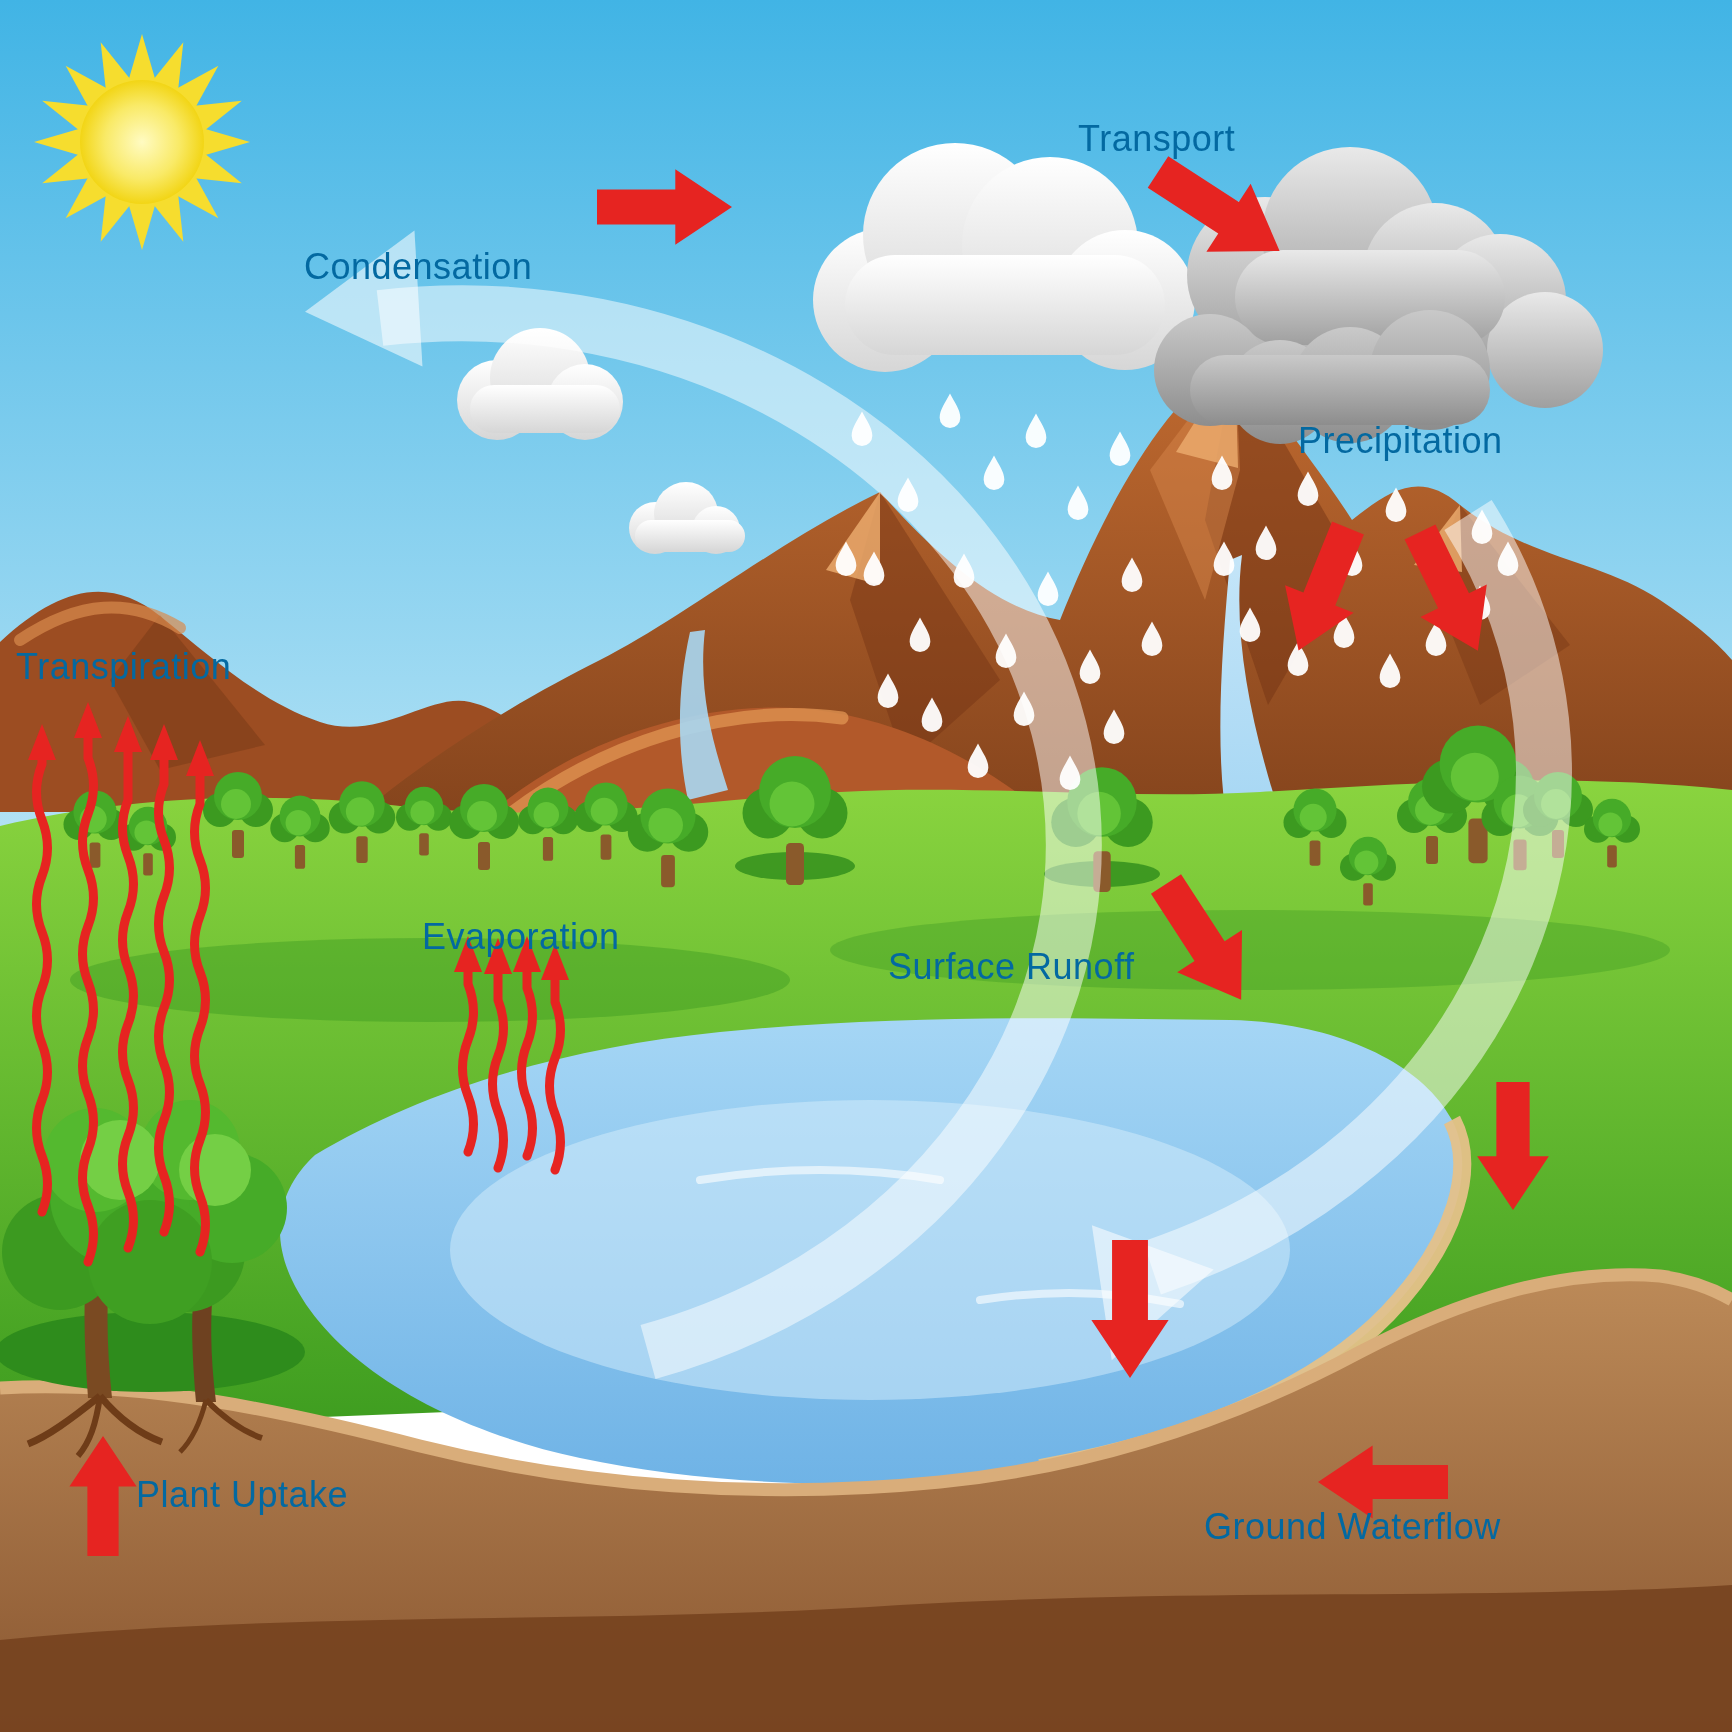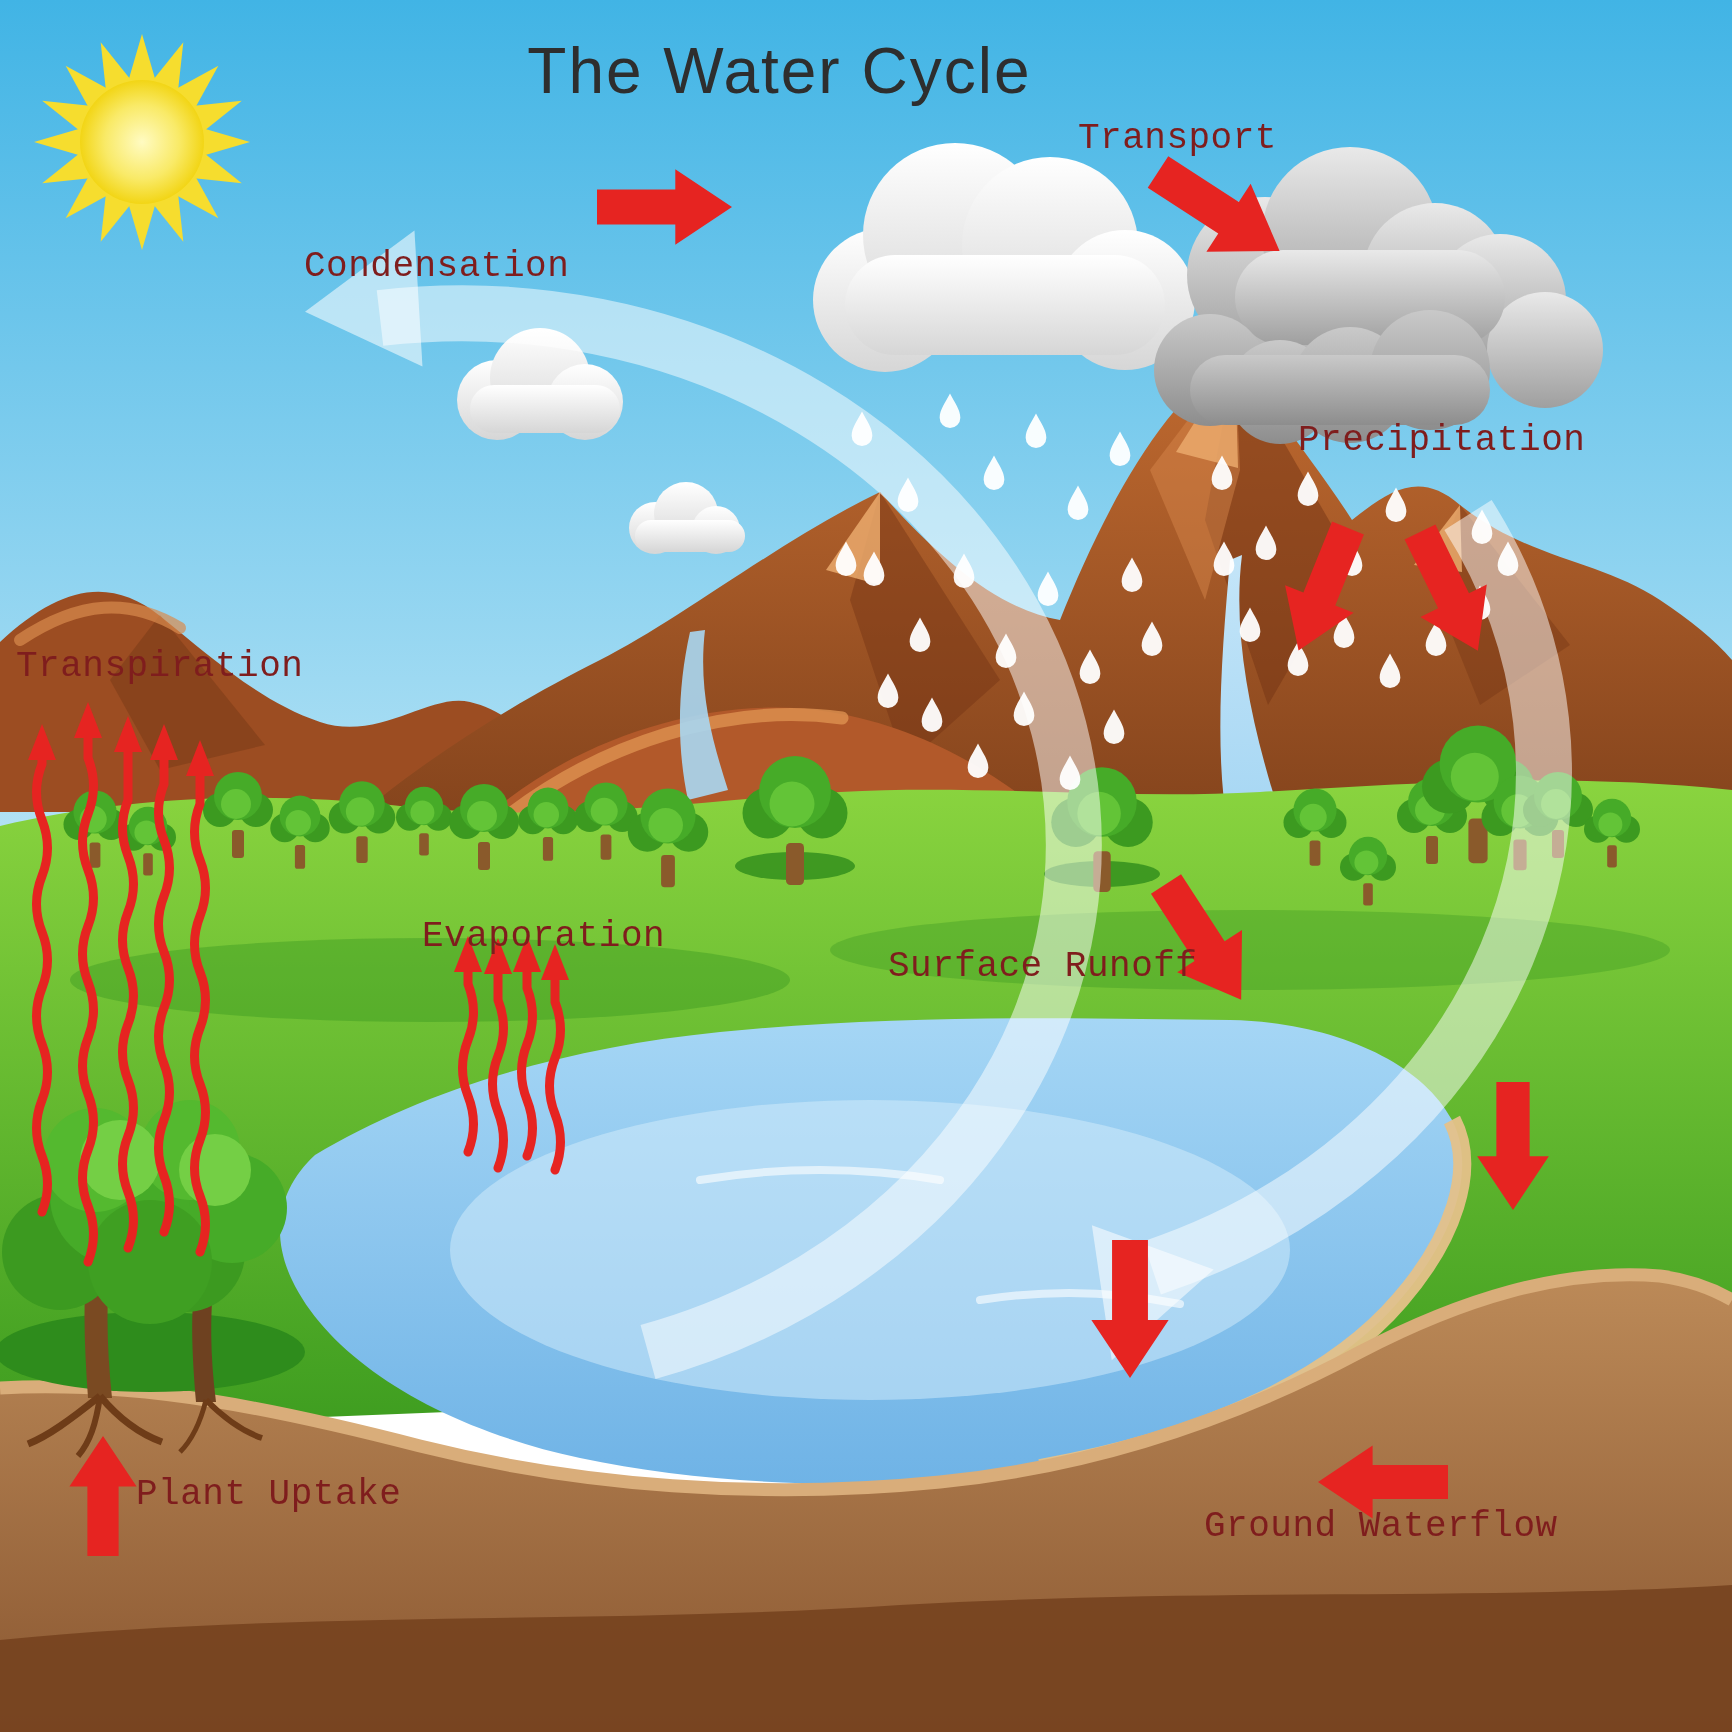--- a/index.html
+++ b/index.html
@@ -1,20 +1,20 @@
 <!DOCTYPE html>
 <html><head>
 <meta charset="utf-8">
 <style>
   html,body{margin:0;padding:0;background:#ffffff;}
   .stage{position:relative;width:1732px;height:1732px;overflow:hidden;
          font-family:"Liberation Sans", sans-serif;}
   .stage svg.scene{position:absolute;left:0;top:0;}
-  .label{position:absolute;color:#7f1d1d;font-size:36px;letter-spacing:0.5px;
-         white-space:nowrap;user-select:none;font-family:Liberation Mono, monospace;}
+  .label{position:absolute;color:#0369a1;font-size:36px;letter-spacing:0.5px;
+         white-space:nowrap;user-select:none;}
   .label.multiline{white-space:pre-line;text-align:center;line-height:46px;}
   .page-title{position:absolute;top:34px;left:45%;transform:translateX(-50%);
          font-size:64px;letter-spacing:2px;color:#2e2e2e;white-space:nowrap;}
 </style>
 </head>
 <body>
 
 <div class="stage">
 
 <svg class="scene" width="1732" height="1732" viewBox="0 0 1732 1732" xmlns="http://www.w3.org/2000/svg" xmlns:xlink="http://www.w3.org/1999/xlink" id="scene">
@@ -299,21 +299,20 @@
         <polygon points="468,936 454,972 482,972" fill="#e62421"></polygon>
         <path d="M498,1168 Q509,1140 498,1112 Q487,1084 498,1056 Q509,1028 498,1000 L498,972" fill="none" stroke="#e62421" stroke-width="9" stroke-linecap="round"></path>
         <polygon points="498,938 484,974 512,974" fill="#e62421"></polygon>
         <path d="M527,1156 Q538,1128 527,1100 Q516,1072 527,1044 Q538,1016 527,988 L527,970" fill="none" stroke="#e62421" stroke-width="9" stroke-linecap="round"></path>
         <polygon points="527,936 513,972 541,972" fill="#e62421"></polygon>
         <path d="M555,1170 Q566,1142 555,1114 Q544,1086 555,1058 Q566,1030 555,1002 L555,978" fill="none" stroke="#e62421" stroke-width="9" stroke-linecap="round"></path>
         <polygon points="555,944 541,980 569,980" fill="#e62421"></polygon>
       </g>
 </svg>
 
-<div class="page-title">The Water Cycle</div>
 <div class="label" style="left:1078px;top:118px;">Transport</div>
 <div class="label" style="left:304px;top:246px;">Condensation</div>
 <div class="label" style="left:1298px;top:420px;">Precipitation</div>
 <div class="label" style="left:16px;top:646px;">Transpiration</div>
 <div class="label" style="left:422px;top:876px;margin-top:40px;">Evaporation</div>
 <div class="label" style="left:888px;top:946px;">Surface Runoff</div>
 <div class="label" style="left:136px;top:1474px;">Plant Uptake</div>
 <div class="label" style="left:1204px;top:1506px;">Ground Waterflow</div>
 
 </div>

